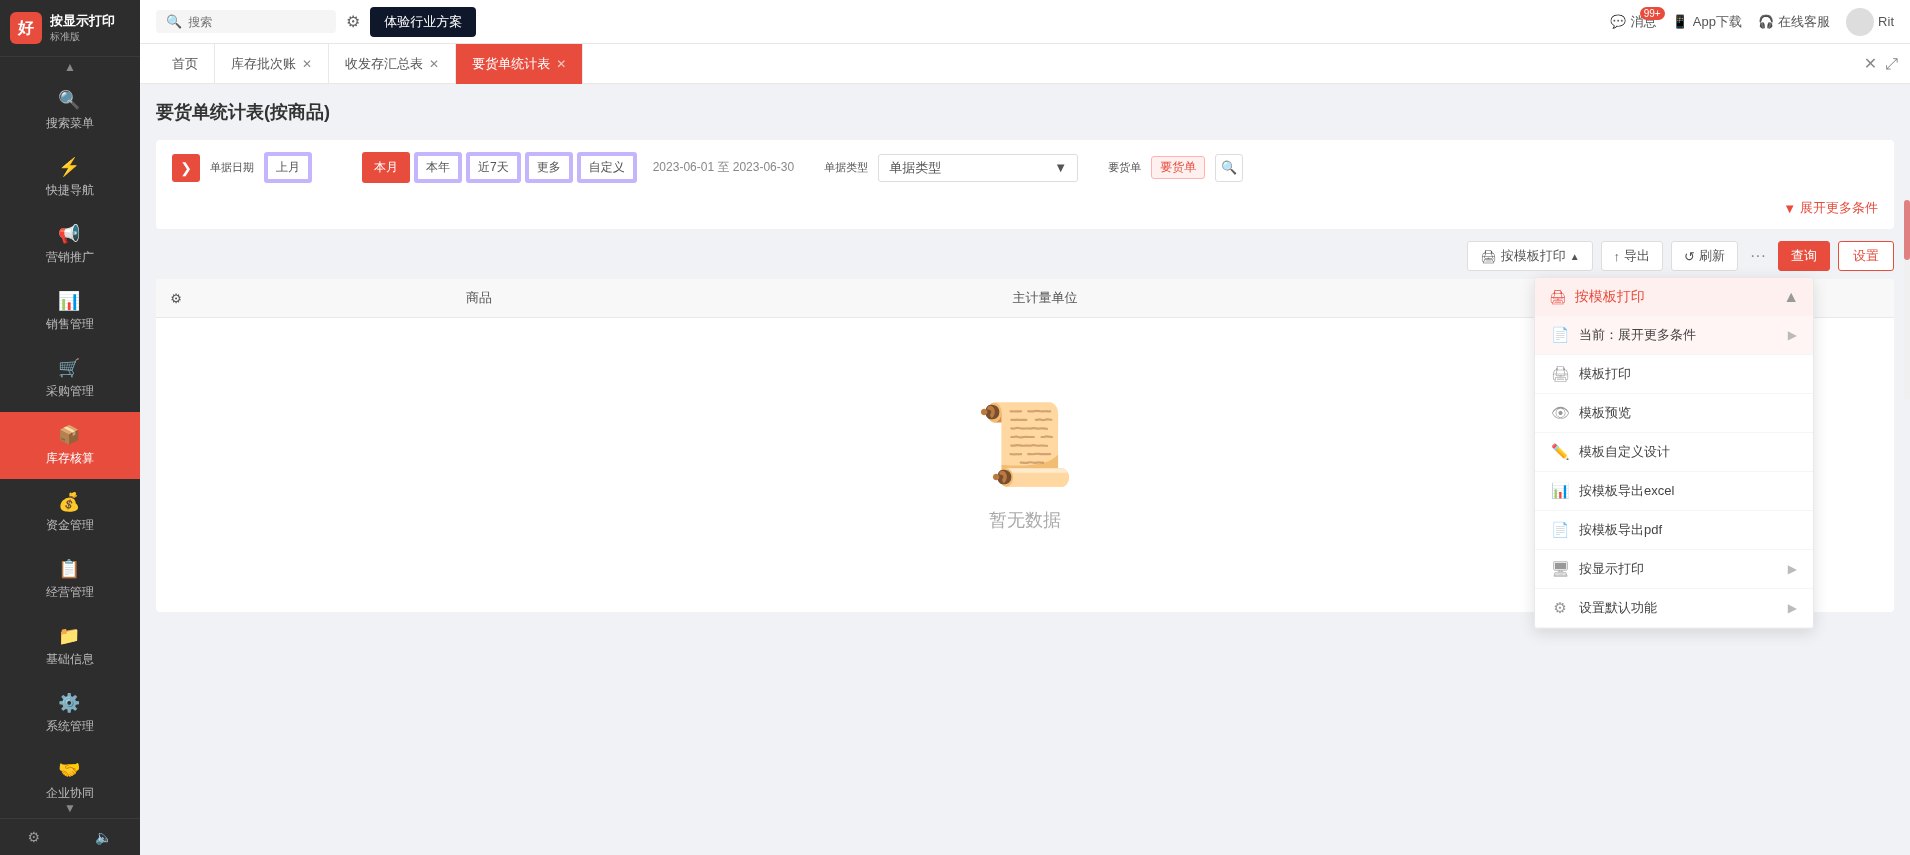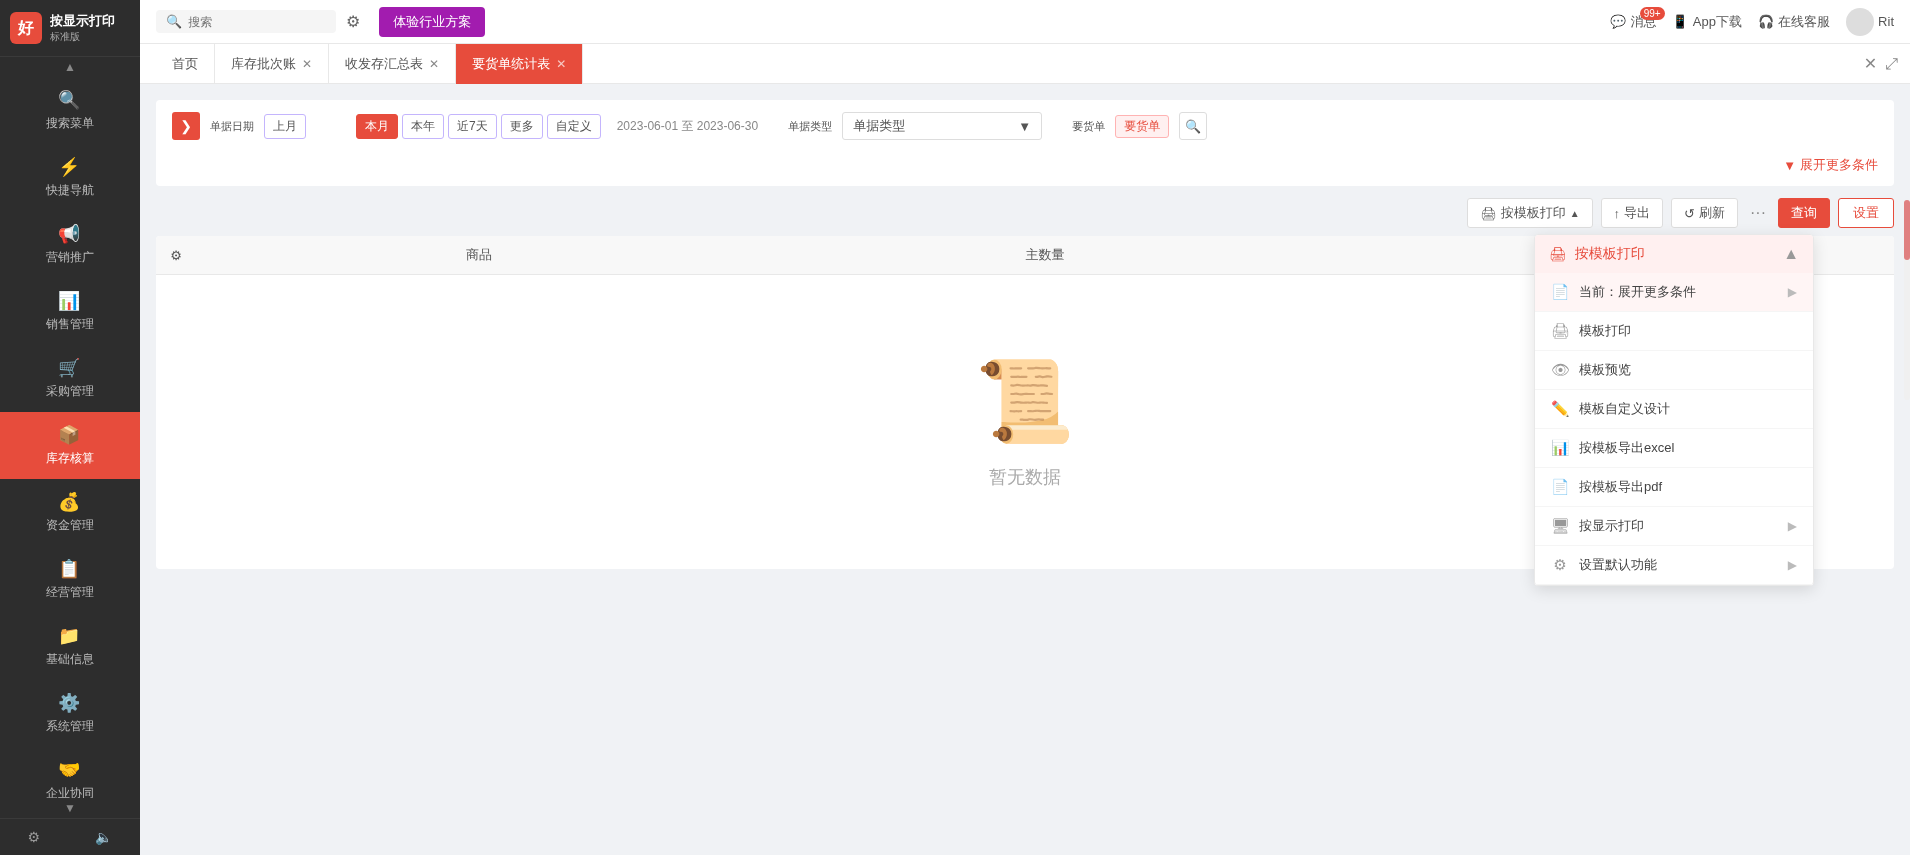--- a/index.html
+++ b/index.html
@@ -24,21 +24,21 @@
 
     
     .main { flex: 1; display: flex; flex-direction: column; overflow: hidden; }
 
     
     .topbar { height: 44px; background: #fff; display: flex; align-items: center; justify-content: space-between; padding: 0 16px; border-bottom: 1px solid #e8e8e8; }
     .topbar-left { display: flex; align-items: center; gap: 10px; }
     .topbar-search { display: flex; align-items: center; background: #f5f5f5; border-radius: 4px; padding: 4px 10px; gap: 6px; width: 180px; }
     .topbar-search input { border: none; background: transparent; outline: none; font-size: 12px; color: #999; width: 120px; }
     .topbar-gear { color: #666; cursor: pointer; font-size: 16px; }
-    .topbar-trial { background: #a21caf; color: white; border: none; padding: 6px 14px; border-radius: 4px; cursor: pointer; font-size: 13px; margin-left: 9px; }
+    .topbar-trial { background: #0f172a; color: white; border: none; padding: 6px 14px; border-radius: 4px; cursor: pointer; font-size: 13px; }
     .topbar-right { display: flex; align-items: center; gap: 16px; }
     .topbar-right-item { display: flex; align-items: center; gap: 4px; cursor: pointer; color: #555; font-size: 13px; position: relative; }
     .badge { background: #e74c3c; color: white; border-radius: 10px; font-size: 10px; padding: 1px 4px; position: absolute; top: -6px; right: -8px; }
     .user-avatar { width: 28px; height: 28px; background: #ddd; border-radius: 50%; }
 
     
     .tabs { height: 40px; background: #fff; display: flex; align-items: center; padding: 0 16px; border-bottom: 1px solid #e8e8e8; gap: 0; position: relative; }
     .tab-item { padding: 0 16px; height: 40px; display: flex; align-items: center; gap: 6px; cursor: pointer; font-size: 13px; color: #555; border-right: 1px solid #e8e8e8; white-space: nowrap; }
     .tab-item.active { background: #e74c3c; color: white; }
     .tab-item .tab-close { font-size: 12px; cursor: pointer; opacity: 0.7; }
@@ -49,21 +49,21 @@
     
     .page-content { flex: 1; overflow-y: auto; padding: 16px; position: relative; }
     .page-title { font-size: 18px; font-weight: bold; color: #333; margin-bottom: 16px; }
 
     
     .filter-bar { background: #fff; border-radius: 4px; padding: 12px 16px; margin-bottom: 12px; }
     .filter-row { display: flex; align-items: center; gap: 10px; flex-wrap: wrap; }
     .filter-expand-btn { color: #e74c3c; cursor: pointer; display: flex; align-items: center; gap: 4px; font-size: 13px; margin-top: 8px; margin-left: auto; }
     .filter-label { color: #555; font-size: 11px; white-space: nowrap; }
     .date-btns { display: flex; align-items: center; gap: 4px; }
-    .date-btn { padding: 3px 8px; border: 1px solid #c4b5fd; border-radius: 3px; cursor: pointer; font-size: 12px; color: #555; background: #fff; }
+    .date-btn { padding: 3px 8px; border: 4px solid #c4b5fd; border-radius: 3px; cursor: pointer; font-size: 12px; color: #555; background: #fff; }
     .date-btn.active { background: #e74c3c; color: white; border-color: #e74c3c; margin-left: 46px; }
     .date-range { font-size: 12px; color: #888; margin-left: 6px; }
     .filter-select { display: flex; align-items: center; border: 1px solid #ddd; border-radius: 3px; padding: 4px 10px; background: #fff; cursor: pointer; gap: 6px; font-size: 13px; color: #555; min-width: 200px; justify-content: space-between; }
     .filter-tag { background: #fff0f0; border: 1px solid #ffb3b3; border-radius: 3px; padding: 2px 8px; font-size: 12px; color: #e74c3c; }
     .filter-icon-btn { width: 28px; height: 28px; border: 1px solid #ddd; border-radius: 3px; display: flex; align-items: center; justify-content: center; cursor: pointer; color: #888; background: #fff; }
     .red-arrow { width: 28px; height: 28px; background: #e74c3c; border-radius: 3px; display: flex; align-items: center; justify-content: center; cursor: pointer; color: white; font-size: 14px; }
 
     
     .toolbar { display: flex; align-items: center; justify-content: flex-end; gap: 8px; margin-bottom: 8px; position: relative; }
     .toolbar-btn { display: flex; align-items: center; gap: 4px; padding: 5px 12px; border: 1px solid #ddd; border-radius: 3px; cursor: pointer; font-size: 13px; color: #555; background: #fff; }
@@ -214,20 +214,21 @@
         <span>要货单统计表</span>
         <span class="tab-close">✕</span>
       </div>
       <div class="tabs-actions">
       <span class="tabs-action-btn">✕</span>
       <span class="tabs-action-btn">⤢</span>
     </div>
   </div>
 
   <div class="page-content">
+    <div class="page-title">要货单统计表(按商品)</div>
 
     <div class="filter-bar">
       <div class="filter-row">
         <div class="red-arrow">❯</div>
         <span class="filter-label">单据日期</span>
         <div class="date-btns">
           <button class="date-btn">上月</button>
           <button class="date-btn active">本月</button>
           <button class="date-btn">本年</button>
           <button class="date-btn">近7天</button>
@@ -317,21 +318,21 @@
             </div>
           </div>
       </div>
     </div>
 
     <div class="table-wrap">
       <div class="table-header">
 
       <div class="th gear">⚙</div>
           <div class="th">商品</div>
-          <div class="th">主数量</div>
+          <div class="th">主计量单位</div>
           <div class="th">零售金额</div>
         </div>
       <div class="empty-state">
         <div class="empty-icon">📜</div>
         <div class="empty-text">暂无数据</div>
       </div>
     </div>
   </div>
 </div>
 

